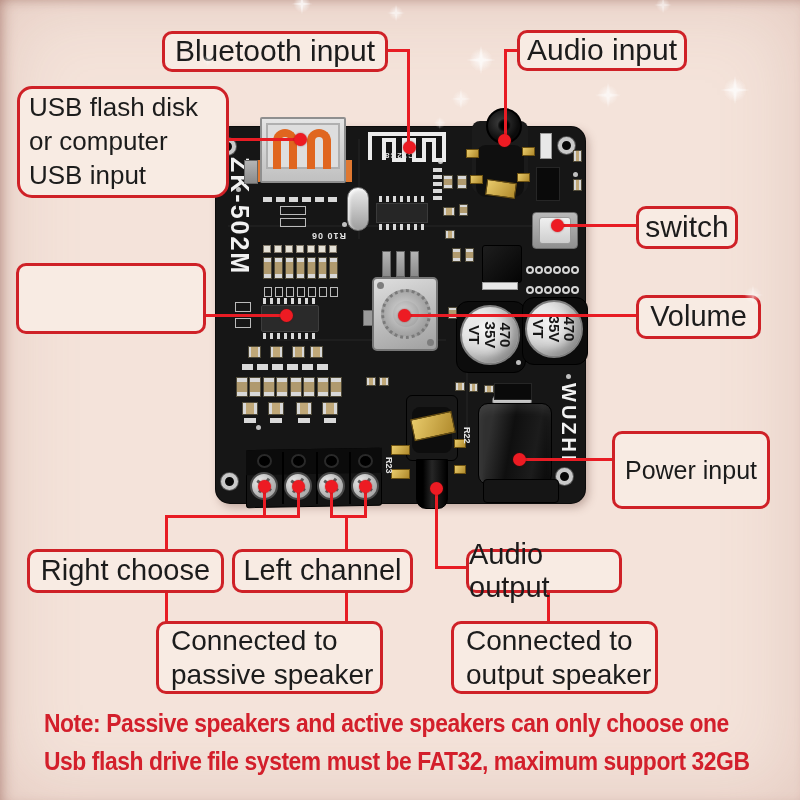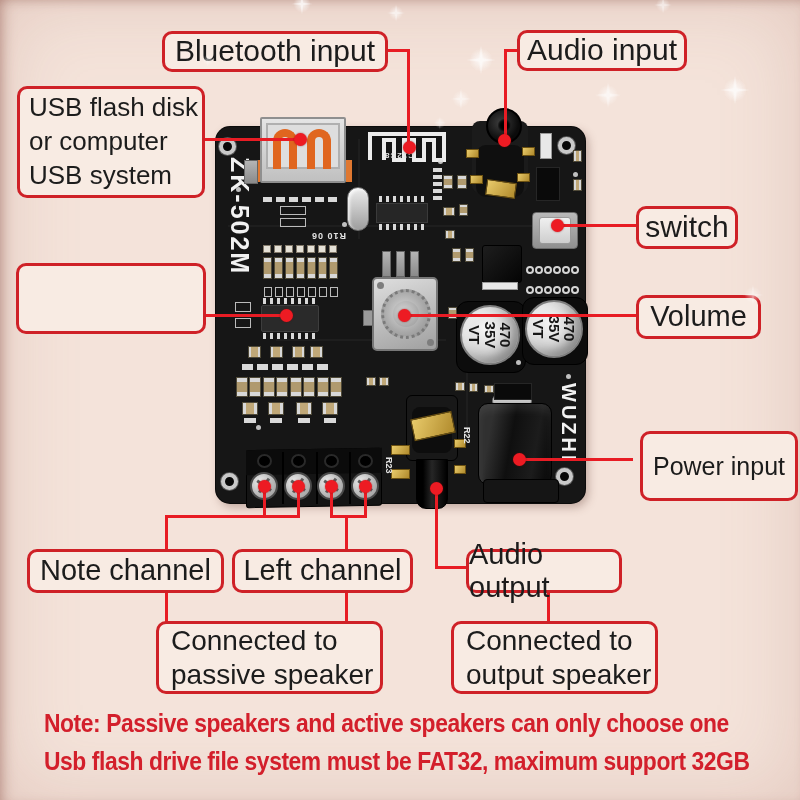--- a/index.html
+++ b/index.html
@@ -287,38 +287,38 @@
         <div class="slot" style="transform: translateX(-50%) rotate(125deg);"></div>
       </div>
     </div>
 
   <div class="callout" style="left:162px;top:31px;width:226px;height:41px;font-size:30px;">
     <span>Bluetooth input</span>
   </div>
   <div class="callout" style="left:517px;top:30px;width:170px;height:41px;font-size:30px;">
     <span>Audio input</span>
   </div>
-  <div class="callout left-align" style="left:17px;top:86px;width:188px;height:112px;font-size:26px;padding-left:9px;line-height:1.3;">
+  <div class="callout left-align" style="left:17px;top:86px;width:212px;height:112px;font-size:26px;padding-left:9px;line-height:1.3;border-radius:15px;">
     <span>USB flash disk</span>
     <span>or computer</span>
-    <span>USB system</span>
+    <span>USB input</span>
   </div>
   <div class="callout" style="left:636px;top:206px;width:102px;height:43px;font-size:30px;">
     <span>switch</span>
   </div>
   <div class="callout" style="left:16px;top:263px;width:190px;height:71px;font-size:29px;line-height:1.16;">
   </div>
   <div class="callout" style="left:636px;top:295px;width:125px;height:44px;font-size:29px;">
     <span>Volume</span>
   </div>
-  <div class="callout" style="left:640px;top:431px;width:158px;height:70px;">
+  <div class="callout" style="left:612px;top:431px;width:158px;height:78px;">
     <span style="font-size:25px;">Power input</span>
   </div>
   <div class="callout" style="left:27px;top:549px;width:197px;height:44px;font-size:29px;">
-    <span>Note channel</span>
+    <span>Right choose</span>
   </div>
   <div class="callout" style="left:232px;top:549px;width:181px;height:44px;font-size:29px;">
     <span>Left channel</span>
   </div>
   <div class="callout" style="left:466px;top:549px;width:156px;height:44px;font-size:29px;">
     <span>Audio output</span>
   </div>
   <div class="callout left-align" style="left:156px;top:621px;width:227px;height:73px;font-size:28px;padding-left:12px;line-height:1.2;">
     <span>Connected to</span>
     <span>passive speaker</span>

